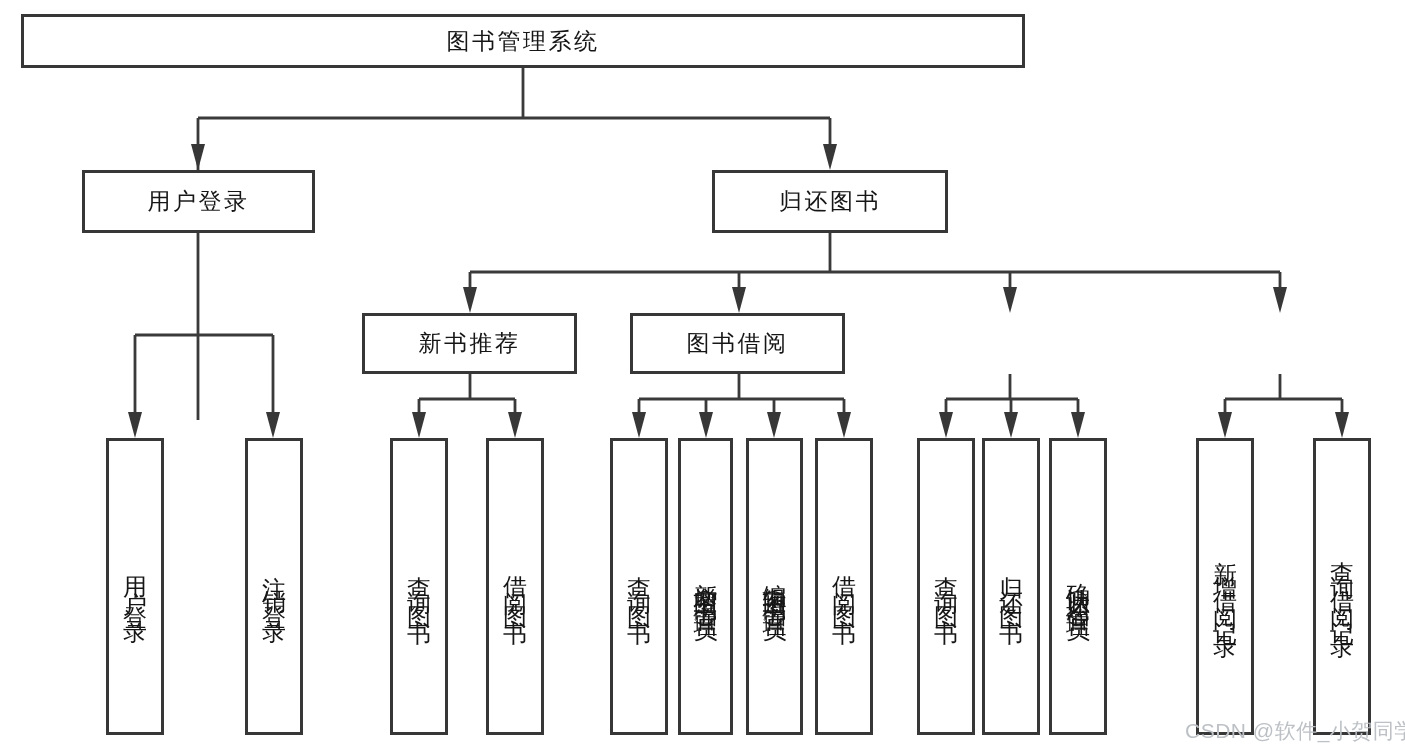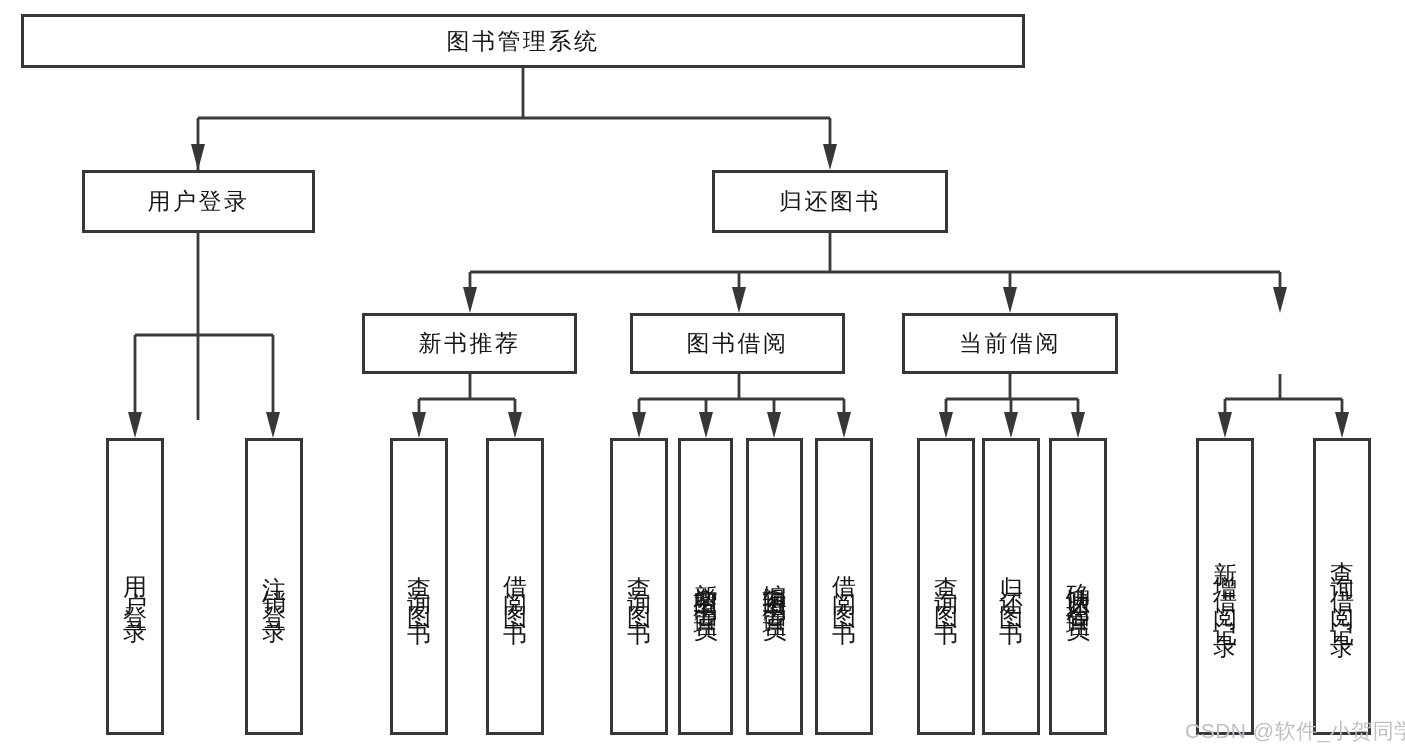--- a/index.html
+++ b/index.html
@@ -71,21 +71,20 @@
     </g>
   </svg>
 
   <div class="hbox" style="left:21px; top:14px; width:1004px; height:54px">图书管理系统</div>
 
   <div class="hbox" style="left:82px; top:170px; width:233px; height:63px">用户登录</div>
   <div class="hbox" style="left:712px; top:170px; width:236px; height:63px">归还图书</div>
 
   <div class="hbox" style="left:630px; top:313px; width:215px; height:61px">图书借阅</div>
   <div class="hbox" style="left:362px; top:313px; width:215px; height:61px">新书推荐</div>
-  <div class="hbox" style="left:902px; top:313px; width:216px; height:61px">当前借阅</div>
 
   <div class="vbox" style="left:106px; top:438px; width:58px; height:297px">
     <span class="vtext ls-wide">用户登录</span>
   </div>
   <div class="vbox" style="left:245px; top:438px; width:58px; height:297px">
     <span class="vtext ls-wide">注销登录</span>
   </div>
 
   <div class="vbox" style="left:390px; top:438px; width:58px; height:297px">
     <span class="vtext ls-wide">查询图书</span>

